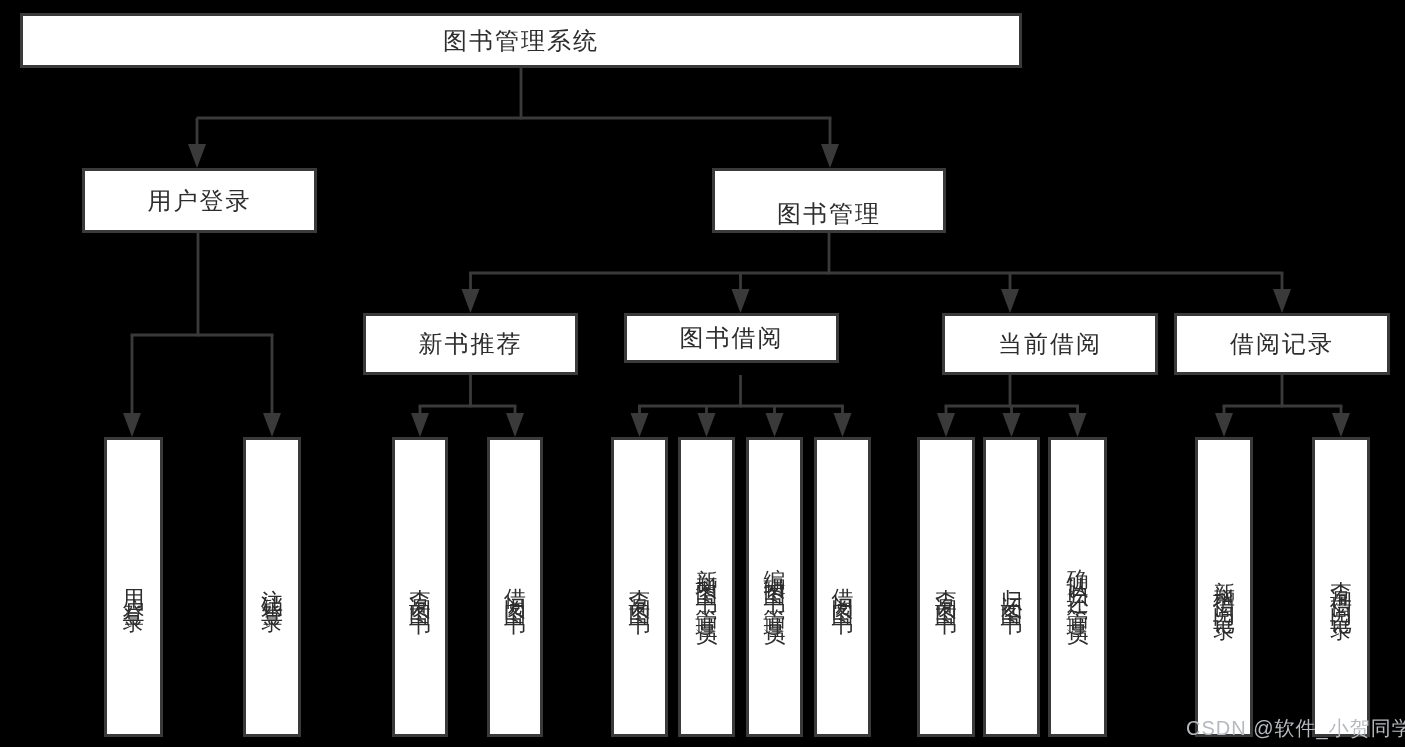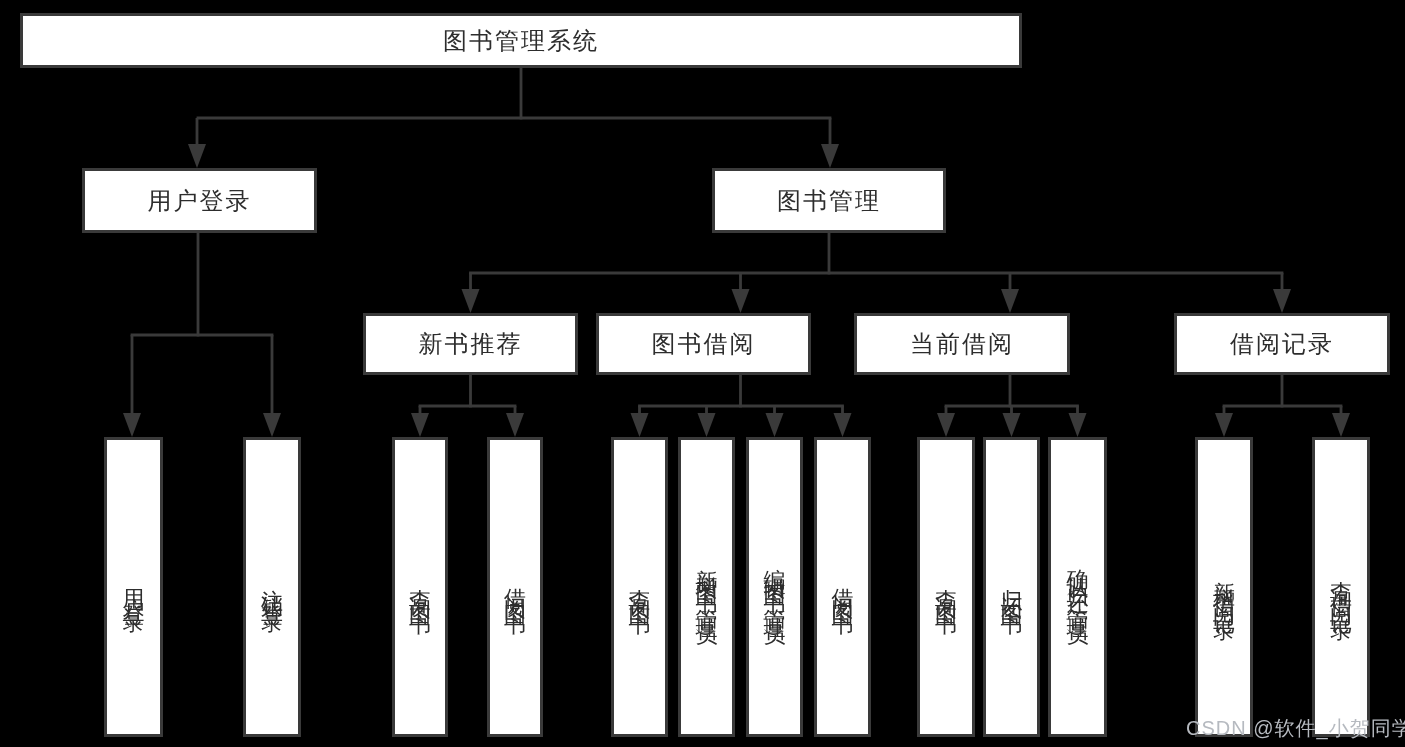--- a/index.html
+++ b/index.html
@@ -103,31 +103,31 @@
     </g>
   </svg>
 
   <div class="node" style="left:20px;top:13px;width:1002px;height:55px;">
     <span class="hlabel">图书管理系统</span>
   </div>
 
   <div class="node" style="left:82px;top:168px;width:235px;height:65px;">
     <span class="hlabel">用户登录</span>
   </div>
-  <div class="node" style="left:712px;top:168px;width:234px;height:65px;">
+  <div class="node" style="left:712px;top:168px;width:234px;height:65px;align-items:flex-end;">
     <span class="hlabel">图书管理</span>
   </div>
 
   <div class="node" style="left:363px;top:313px;width:215px;height:62px;">
     <span class="hlabel">新书推荐</span>
   </div>
-  <div class="node" style="left:596px;top:313px;width:215px;height:62px;">
+  <div class="node" style="left:624px;top:313px;width:215px;height:50px;">
     <span class="hlabel">图书借阅</span>
   </div>
-  <div class="node" style="left:854px;top:313px;width:216px;height:62px;">
+  <div class="node" style="left:942px;top:313px;width:216px;height:62px;">
     <span class="hlabel">当前借阅</span>
   </div>
   <div class="node" style="left:1174px;top:313px;width:216px;height:62px;">
     <span class="hlabel">借阅记录</span>
   </div>
 
   <div class="node leaf" style="left:104px;top:437px;width:59px;height:300px;">
     <span class="vtext">用户登录</span>
   </div>
   <div class="node leaf" style="left:243px;top:437px;width:58px;height:300px;">

